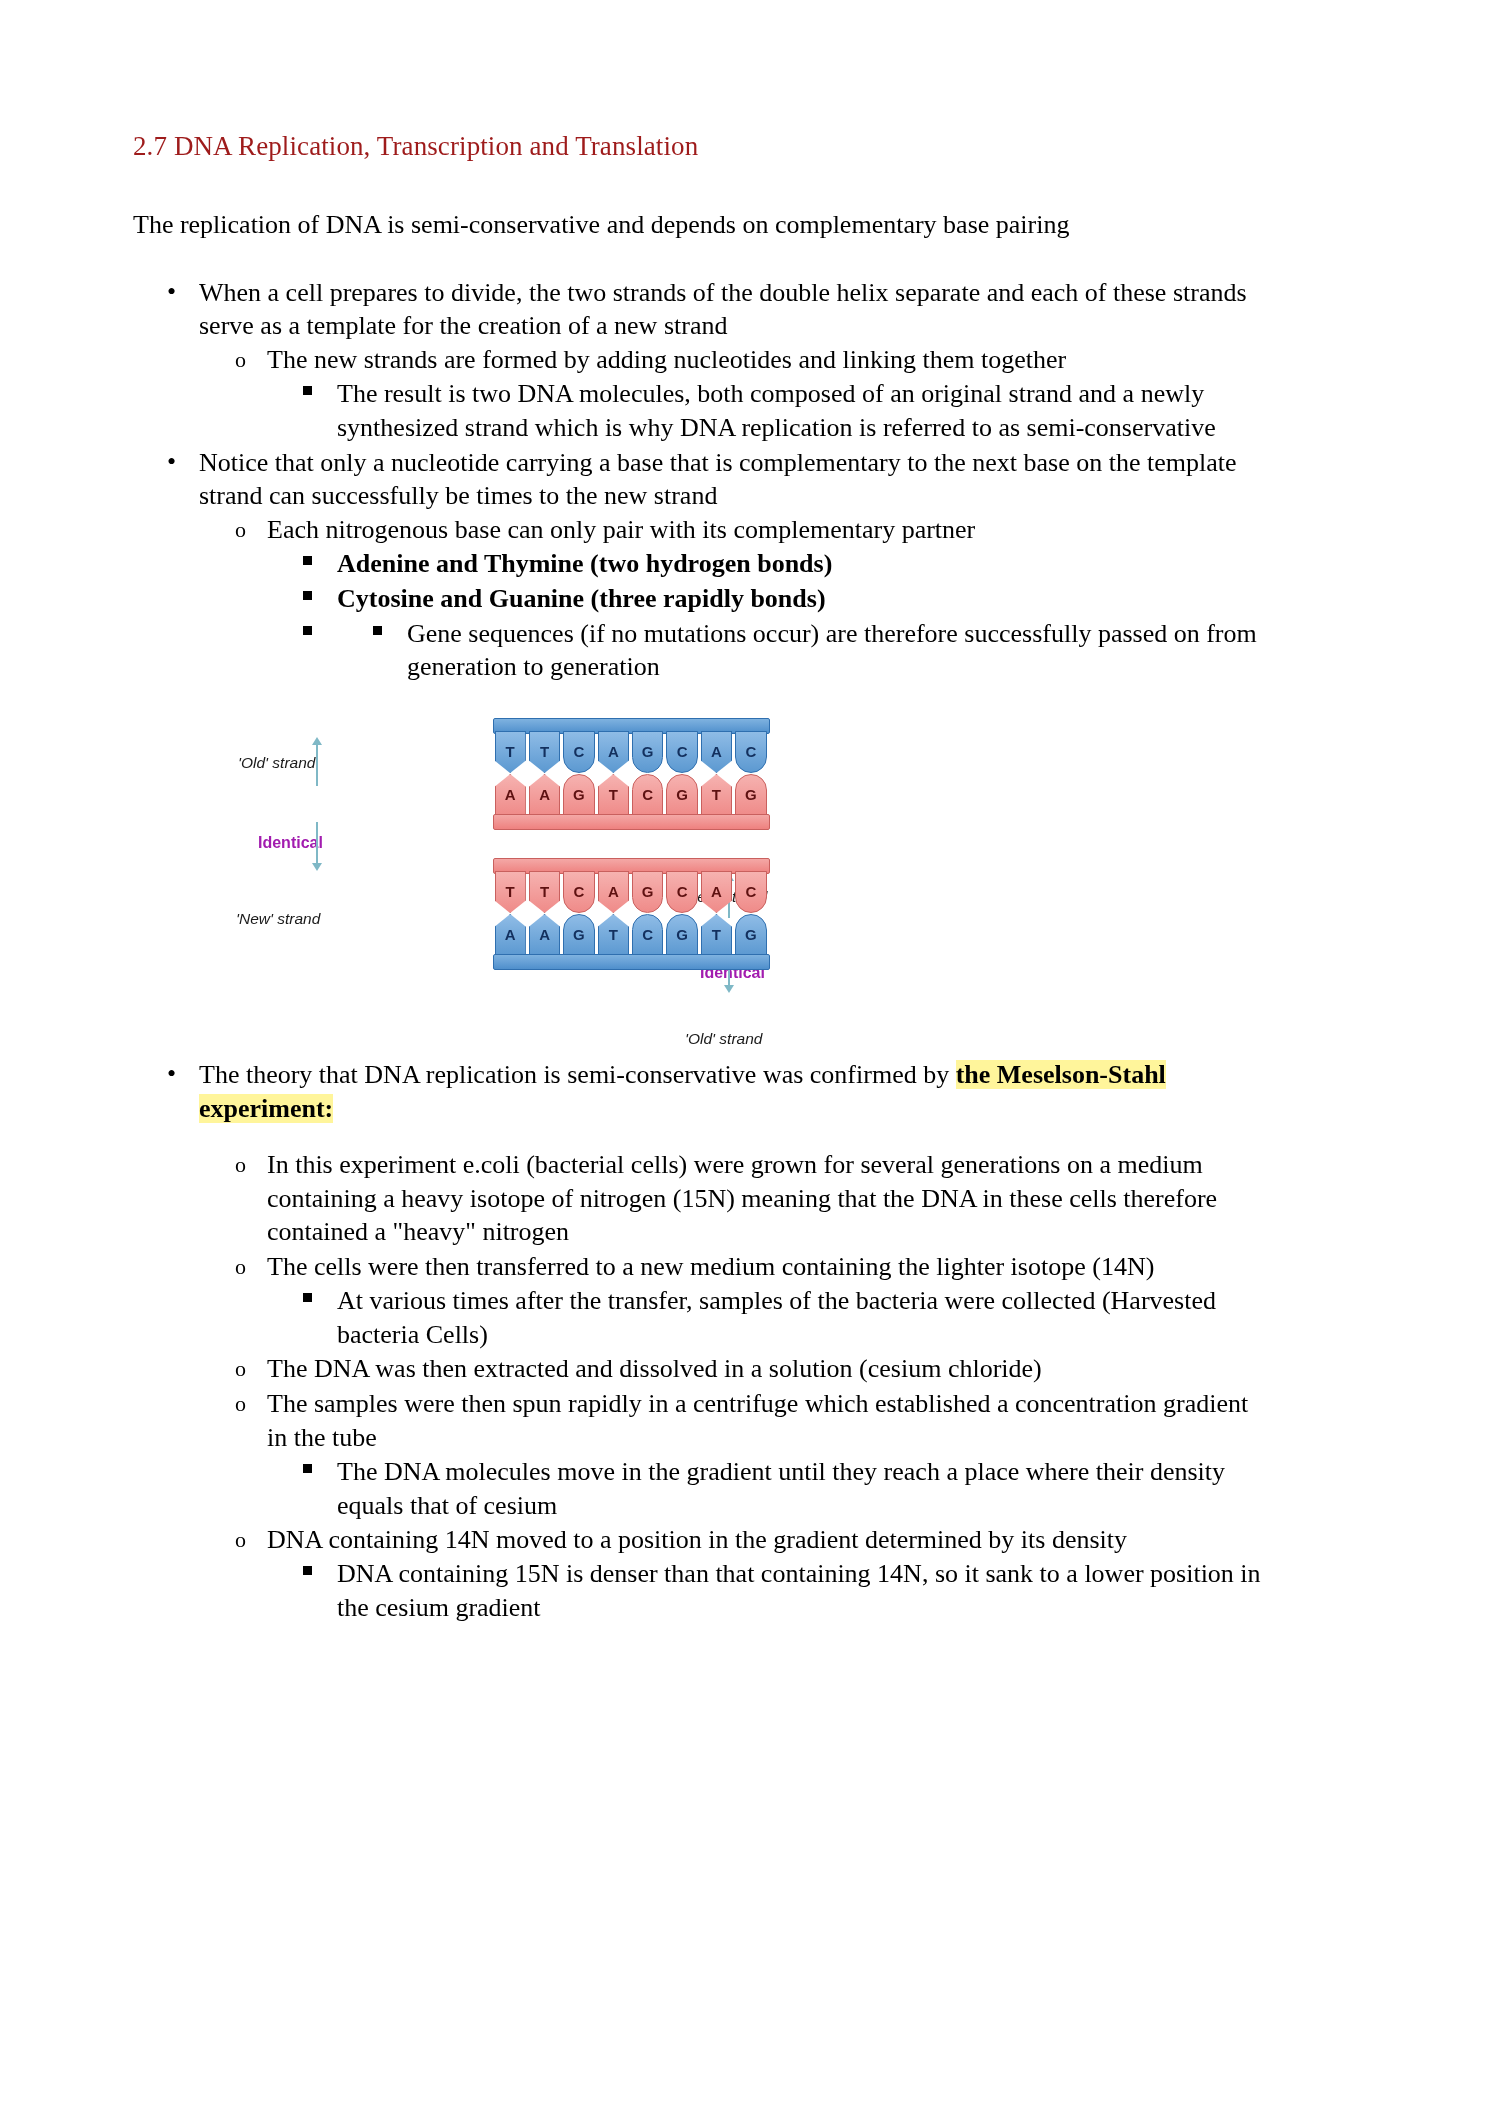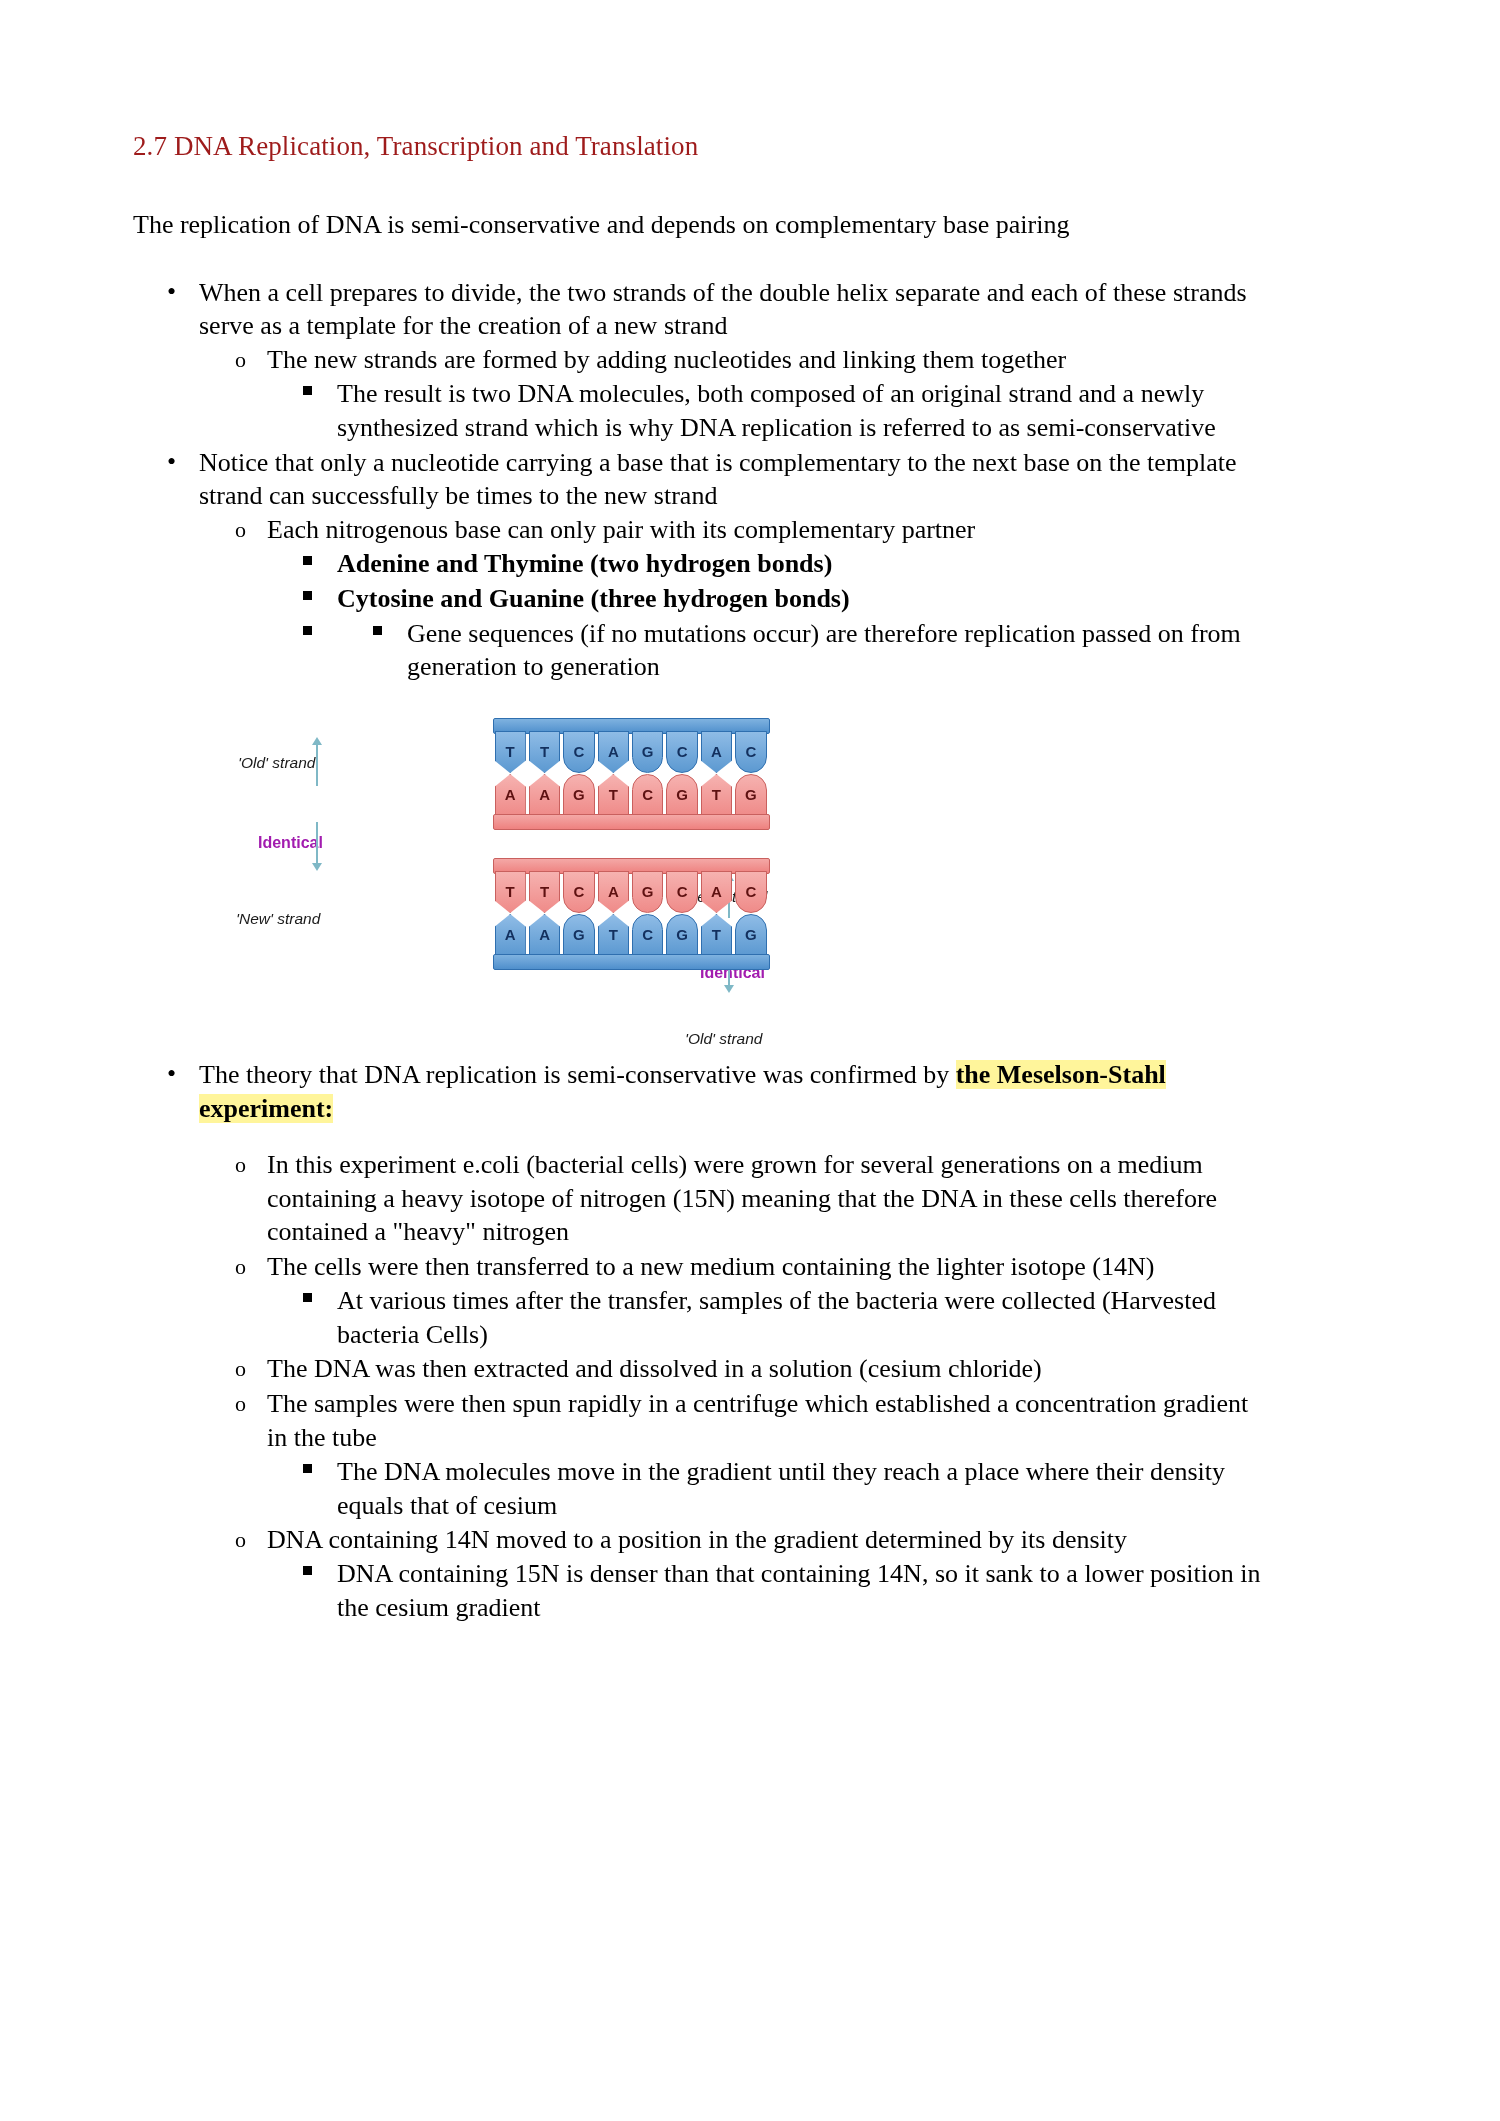--- a/index.html
+++ b/index.html
@@ -133,29 +133,29 @@
           <span class="mk">o</span>
           <span class="txt">Each nitrogenous base can only pair with its complementary partner</span>
 
           <ul class="lvl l3">
             <li class="item">
               <span class="mk"></span>
               <span class="txt bold">Adenine and Thymine (two hydrogen bonds)</span>
             </li>
             <li class="item">
               <span class="mk"></span>
-              <span class="txt bold">Cytosine and Guanine (three hydrogen bonds)</span>
+              <span class="txt bold">Cytosine and Guanine (three rapidly bonds)</span>
             </li>
             <li class="item">
               <span class="mk"></span>
 
               <ul class="lvl l4">
                 <li class="item">
                   <span class="mk"></span>
-                  <span class="txt">Gene sequences (if no mutations occur) are therefore replication passed on from generation to generation</span>
+                  <span class="txt">Gene sequences (if no mutations occur) are therefore successfully passed on from generation to generation</span>
                 </li>
               </ul>
             </li>
           </ul>
         </li>
       </ul>
     </li>
   </ul>
 
   <div class="figure-wrap">

